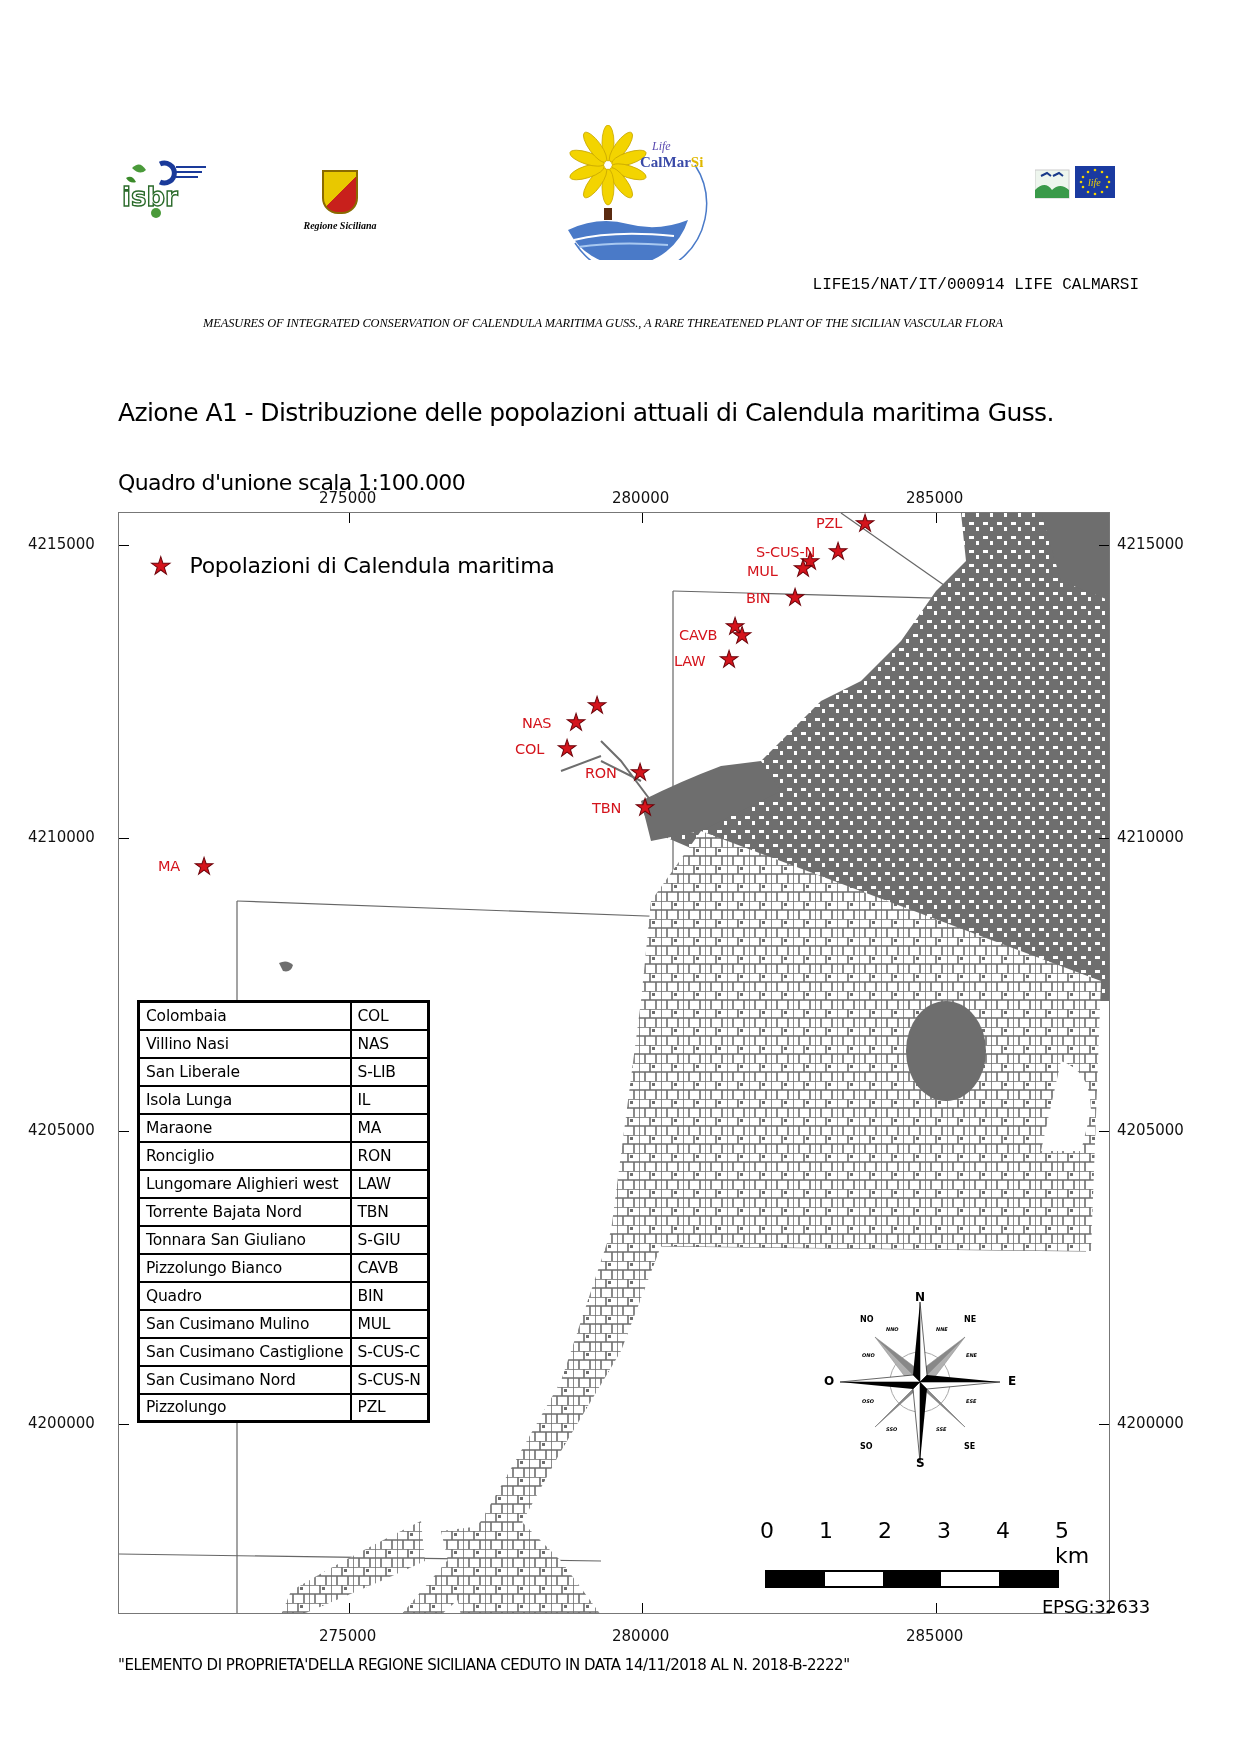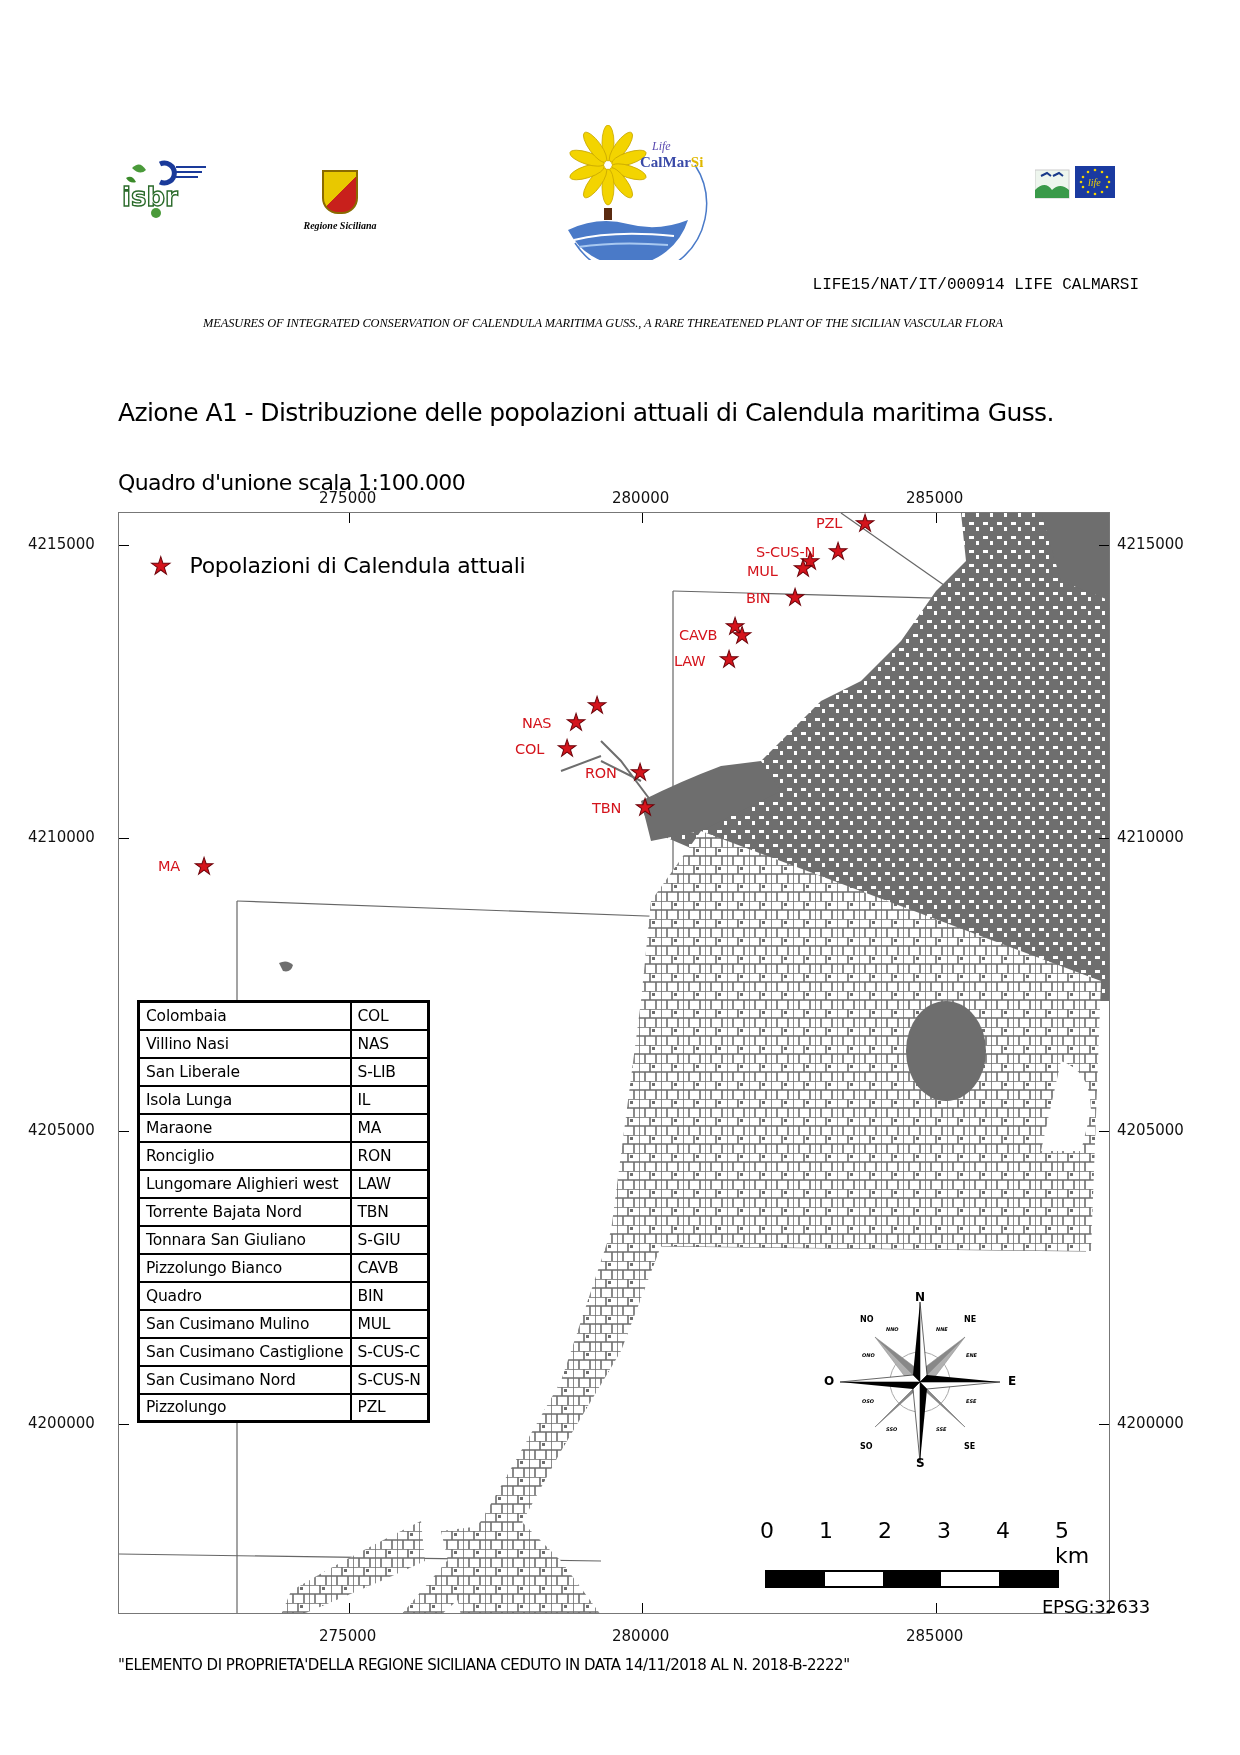--- a/index.html
+++ b/index.html
@@ -199,21 +199,21 @@
   <div class="abs tick-v" style="left:0;top:618px;"></div>
   <div class="abs tick-v" style="left:0;top:911px;"></div>
   <div class="abs tick-v" style="right:0;top:32px;"></div>
   <div class="abs tick-v" style="right:0;top:325px;"></div>
   <div class="abs tick-v" style="right:0;top:618px;"></div>
   <div class="abs tick-v" style="right:0;top:911px;"></div>
 </div>
 
 <div class="abs legend">
   <span class="star">★</span>
-  <span class="lbl">Popolazioni di Calendula attuali</span>
+  <span class="lbl">Popolazioni di Calendula maritima</span>
 </div>
 
 <div class="abs site-star" style="left:865px;top:525px;">★</div>
 <div class="abs site-label" style="left:816px;top:515px;">PZL</div>
 <div class="abs site-star" style="left:838px;top:553px;">★</div>
 <div class="abs site-label" style="left:756px;top:544px;">S-CUS-N</div>
 <div class="abs site-star" style="left:810px;top:563px;">★</div>
 <div class="abs site-star" style="left:803px;top:570px;">★</div>
 <div class="abs site-label" style="left:747px;top:563px;">MUL</div>
 <div class="abs site-star" style="left:795px;top:599px;">★</div>

